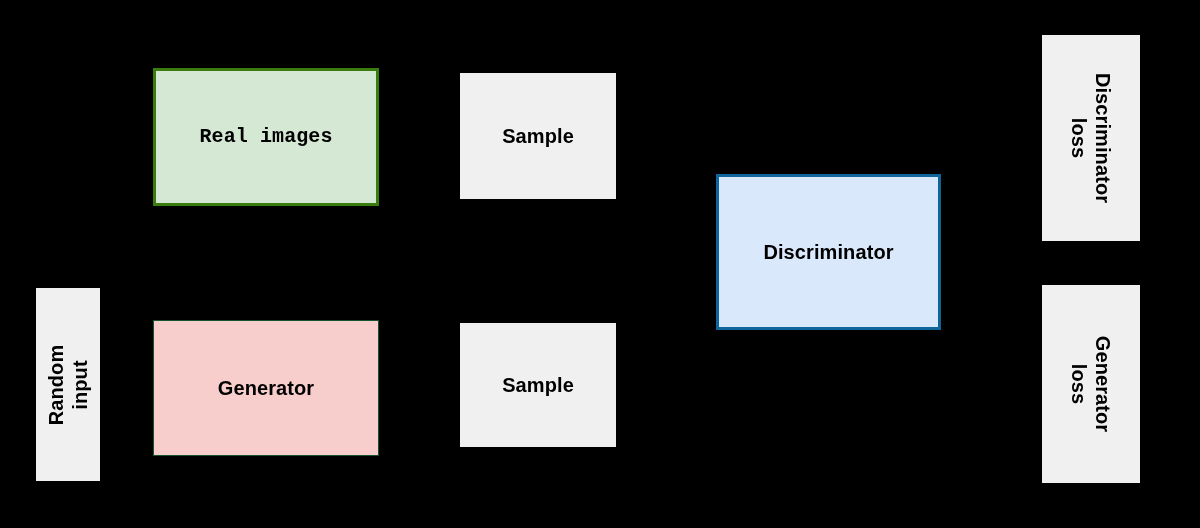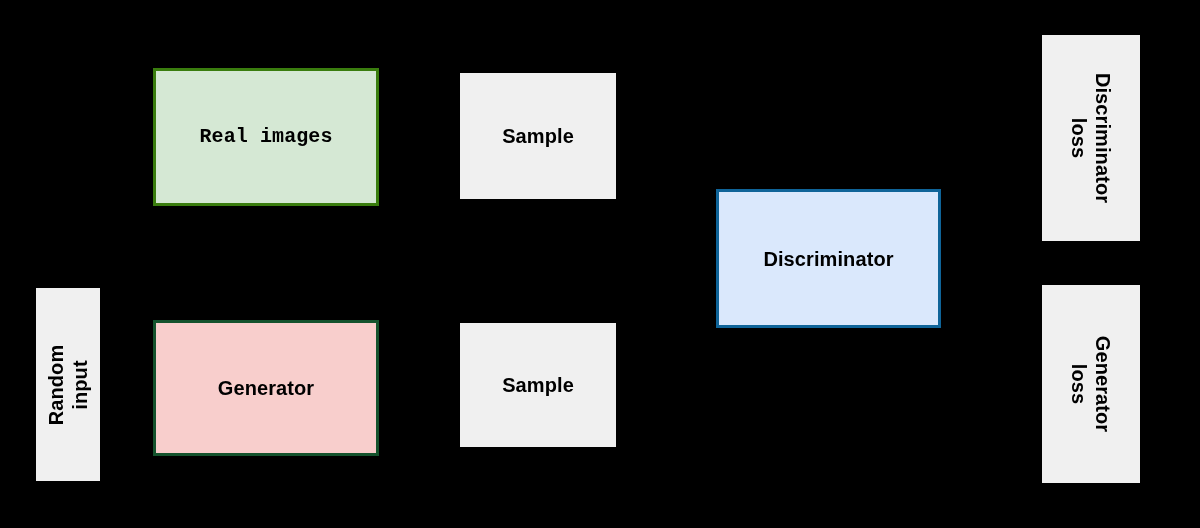--- a/index.html
+++ b/index.html
@@ -41,21 +41,21 @@
 
   
   .node-real {
     background: #d5e8d4;
     border: 3px solid #3a7d0e;
     font-size: 20px;
     font-family: Liberation Mono, monospace;
   }
   .node-generator {
     background: #f8cecc;
-    border: 3px solid #14532d;
+    border: 1px solid #14532d;
     font-size: 20px;
   }
   .node-discriminator {
     background: #dae8fc;
     border: 3px solid #0f6499;
     font-size: 20px;
   }
 
   
   .node-plain {
@@ -128,21 +128,21 @@
   </div>
 
   <div class="node node-generator" style="left:153px; top:320px; width:226px; height:136px;">
     <span class="label">Generator</span>
   </div>
 
   <div class="node node-plain" style="left:460px; top:323px; width:156px; height:124px;">
     <span class="label">Sample</span>
   </div>
 
-  <div class="node node-discriminator" style="left:716px; top:189px; width:225px; height:139px;">
+  <div class="node node-discriminator" style="left:716px; top:174px; width:225px; height:156px;">
     <span class="label">Discriminator</span>
   </div>
 
   <div class="node node-plain rot-cw" style="left:1042px; top:35px; width:98px; height:206px;">
     <span class="label">Discriminator
 loss</span>
   </div>
 
   <div class="node node-plain rot-cw" style="left:1042px; top:285px; width:98px; height:198px;">
     <span class="label">Generator

